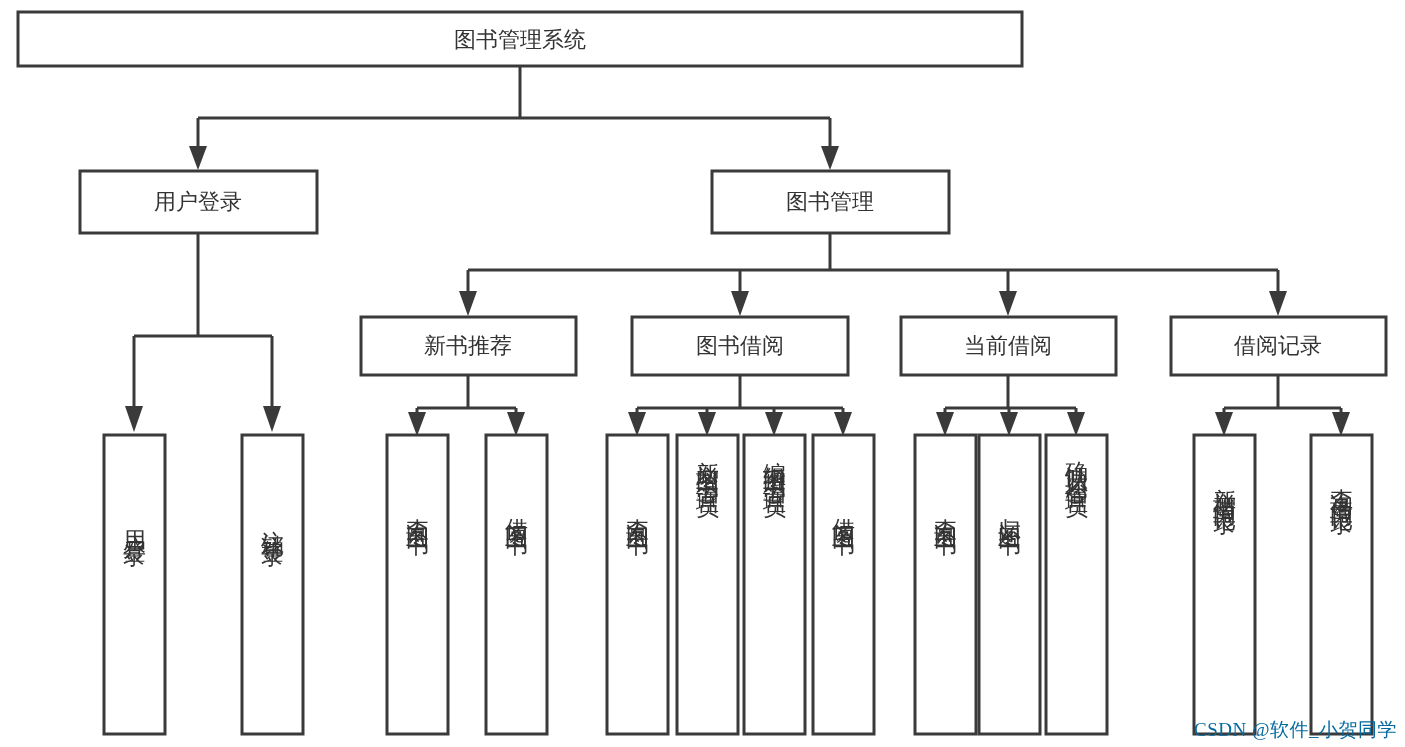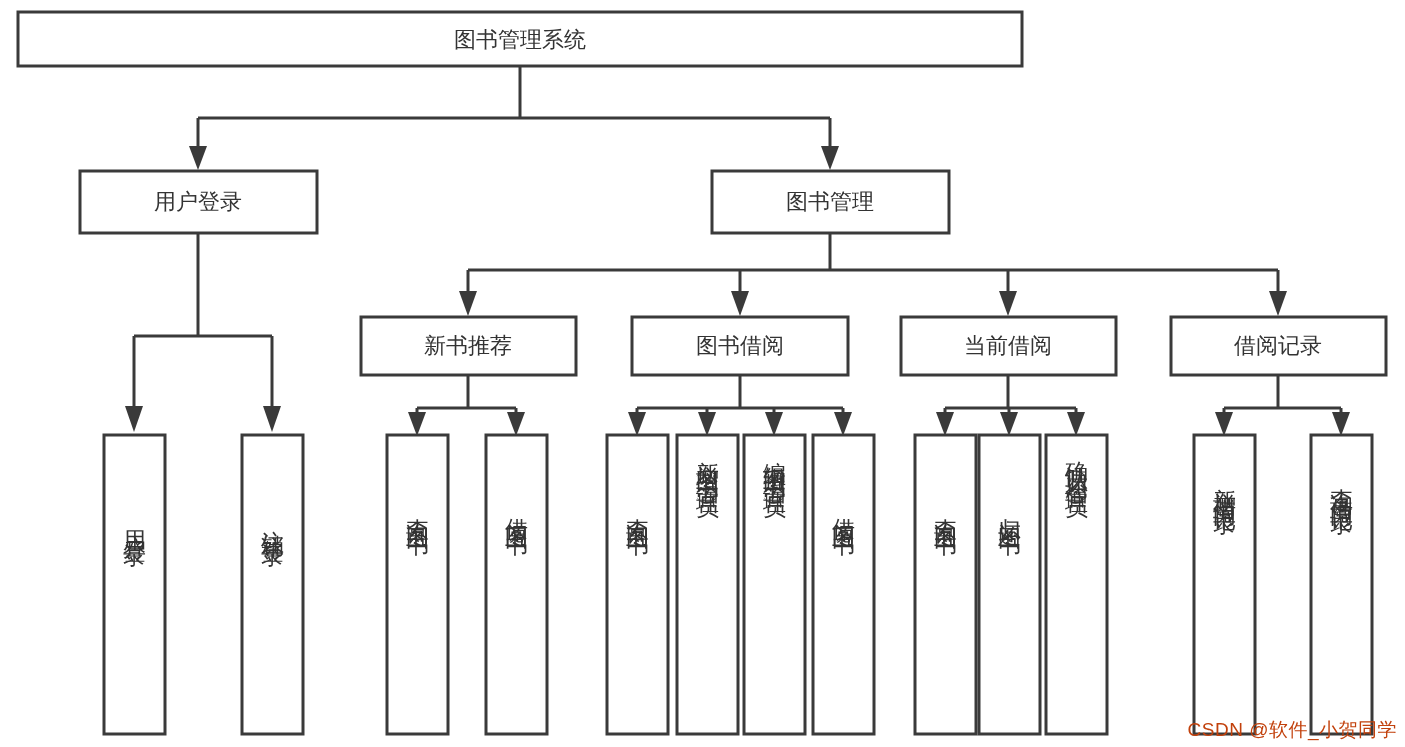--- a/index.html
+++ b/index.html
@@ -68,23 +68,23 @@
     font-size: 23px;
     line-height: 1;
     letter-spacing: 5px;
     color: #333333;
     white-space: nowrap;
   }
   .watermark {
     position: absolute;
     right: 8px;
     bottom: 4px;
-    font-family: Liberation Sans, sans-serif;
+    font-family: Liberation Serif, serif;
     font-size: 19px;
-    color: #c2410c;
+    color: #0369a1;
     white-space: nowrap;
     letter-spacing: 0.5px;
   }
 </style>
 </head>
 <body>
 
 <div id="diagram-root">
 
   <svg class="canvas" viewBox="0 0 1405 747" xmlns="http://www.w3.org/2000/svg">

